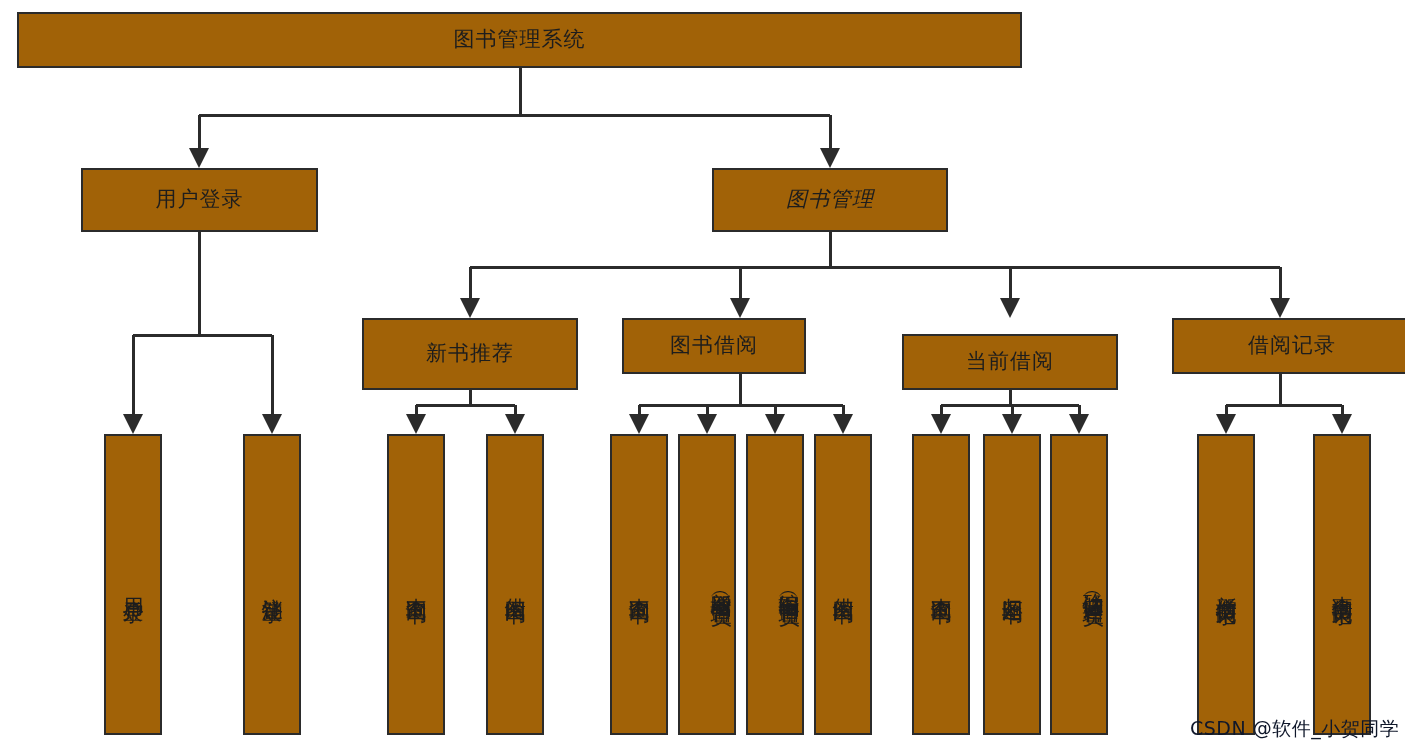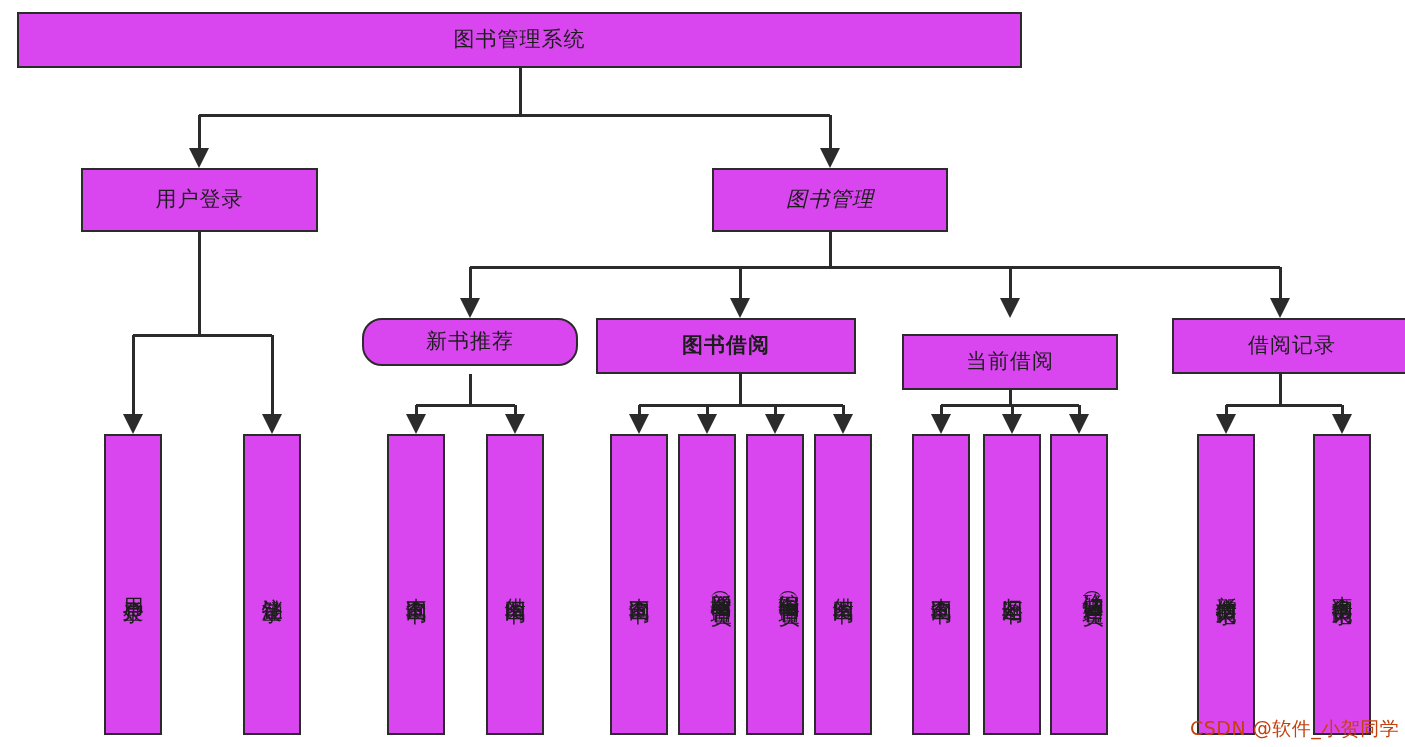--- a/index.html
+++ b/index.html
@@ -21,21 +21,21 @@
   #edges-layer {
     position: absolute;
     left: 0;
     top: 0;
     width: 1405px;
     height: 747px;
   }
   .node {
     position: absolute;
     box-sizing: border-box;
-    background: #d946ef;
+    background: #a16207;
     border: 2px solid #2b2b2b;
     display: flex;
     align-items: center;
     justify-content: center;
     color: #1d1d1d;
   }
   .node-h {
     font-size: 21px;
     line-height: 1.2;
     letter-spacing: 1px;
@@ -58,21 +58,21 @@
     align-items: center;
   }
   .node-label {
     display: block;
   }
   #watermark {
     position: absolute;
     left: 1190px;
     top: 716px;
     font-size: 19px;
-    color: #c2410c;
+    color: #0f172a;
     white-space: nowrap;
     letter-spacing: 0.5px;
     pointer-events: none;
     font-family: "DejaVu Sans", "Liberation Sans", sans-serif;
   }
 </style>
 </head>
 <body>
 
 <div id="diagram-root">
@@ -155,24 +155,24 @@
     <span class="node-label">图书管理系统</span>
   </div>
 
   <div class="node node-h" style="left:81px; top:168px; width:237px; height:64px;">
     <span class="node-label">用户登录</span>
   </div>
   <div class="node node-h" style="left:712px; top:168px; width:236px; height:64px;font-style:italic;">
     <span class="node-label">图书管理</span>
   </div>
 
-  <div class="node node-h" style="left:362px; top:318px; width:216px; height:48px;border-radius:20px;">
+  <div class="node node-h" style="left:362px; top:318px; width:216px; height:72px;">
     <span class="node-label">新书推荐</span>
   </div>
-  <div class="node node-h" style="left:596px; top:318px; width:260px; height:56px;font-weight:bold;">
+  <div class="node node-h" style="left:622px; top:318px; width:184px; height:56px;">
     <span class="node-label">图书借阅</span>
   </div>
   <div class="node node-h" style="left:902px; top:318px; width:216px; height:56px;margin-top:16px;">
     <span class="node-label">当前借阅</span>
   </div>
   <div class="node node-h" style="left:1172px; top:318px; width:240px; height:56px;">
     <span class="node-label">借阅记录</span>
   </div>
 
   <div class="node node-v vmid" style="left:104px; top:434px; width:58px; height:301px;">

